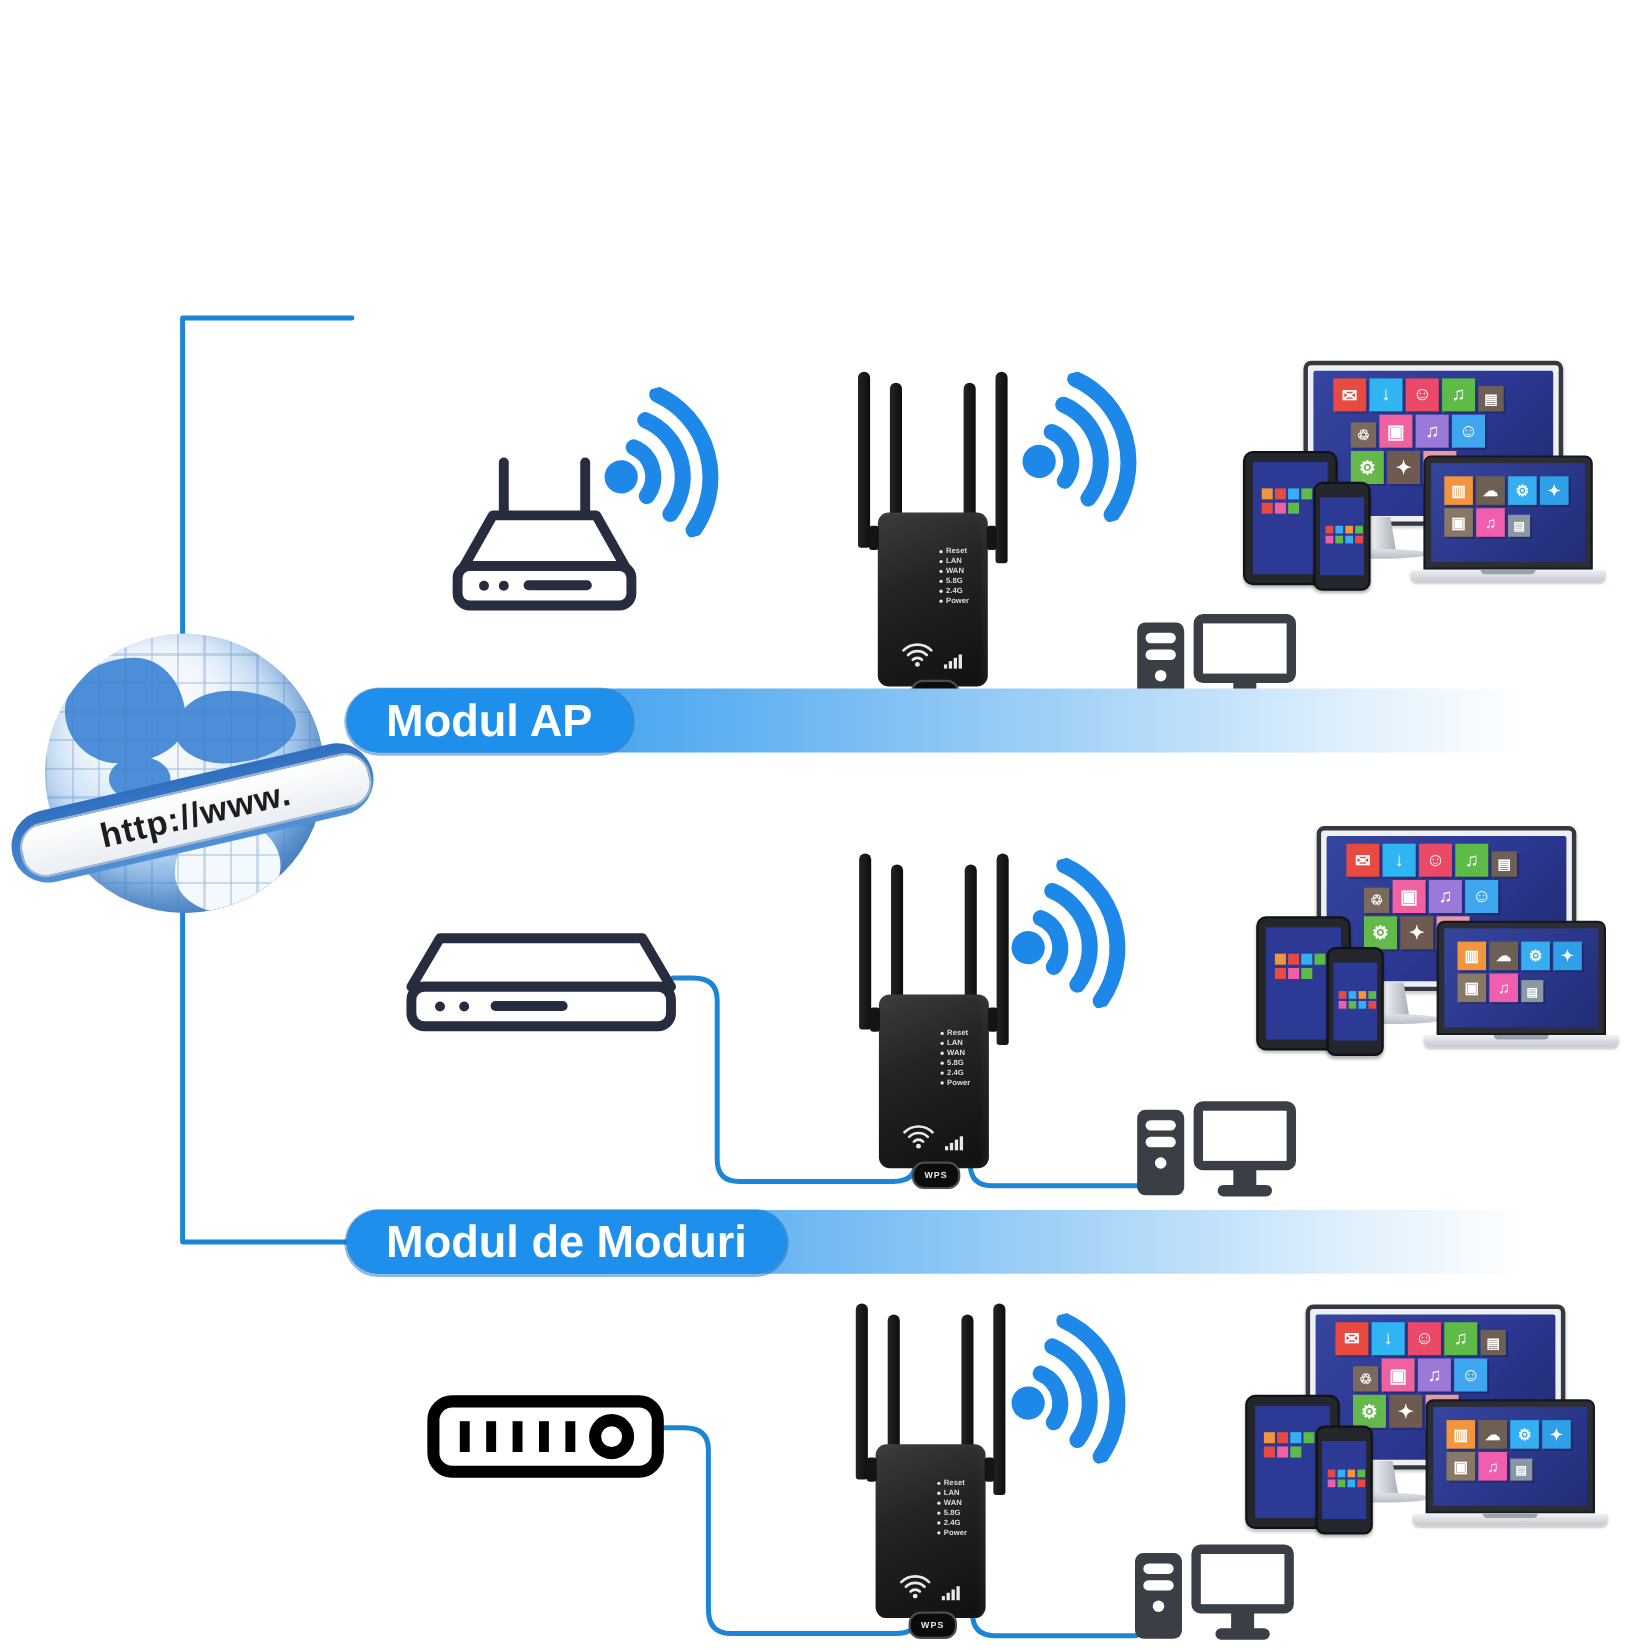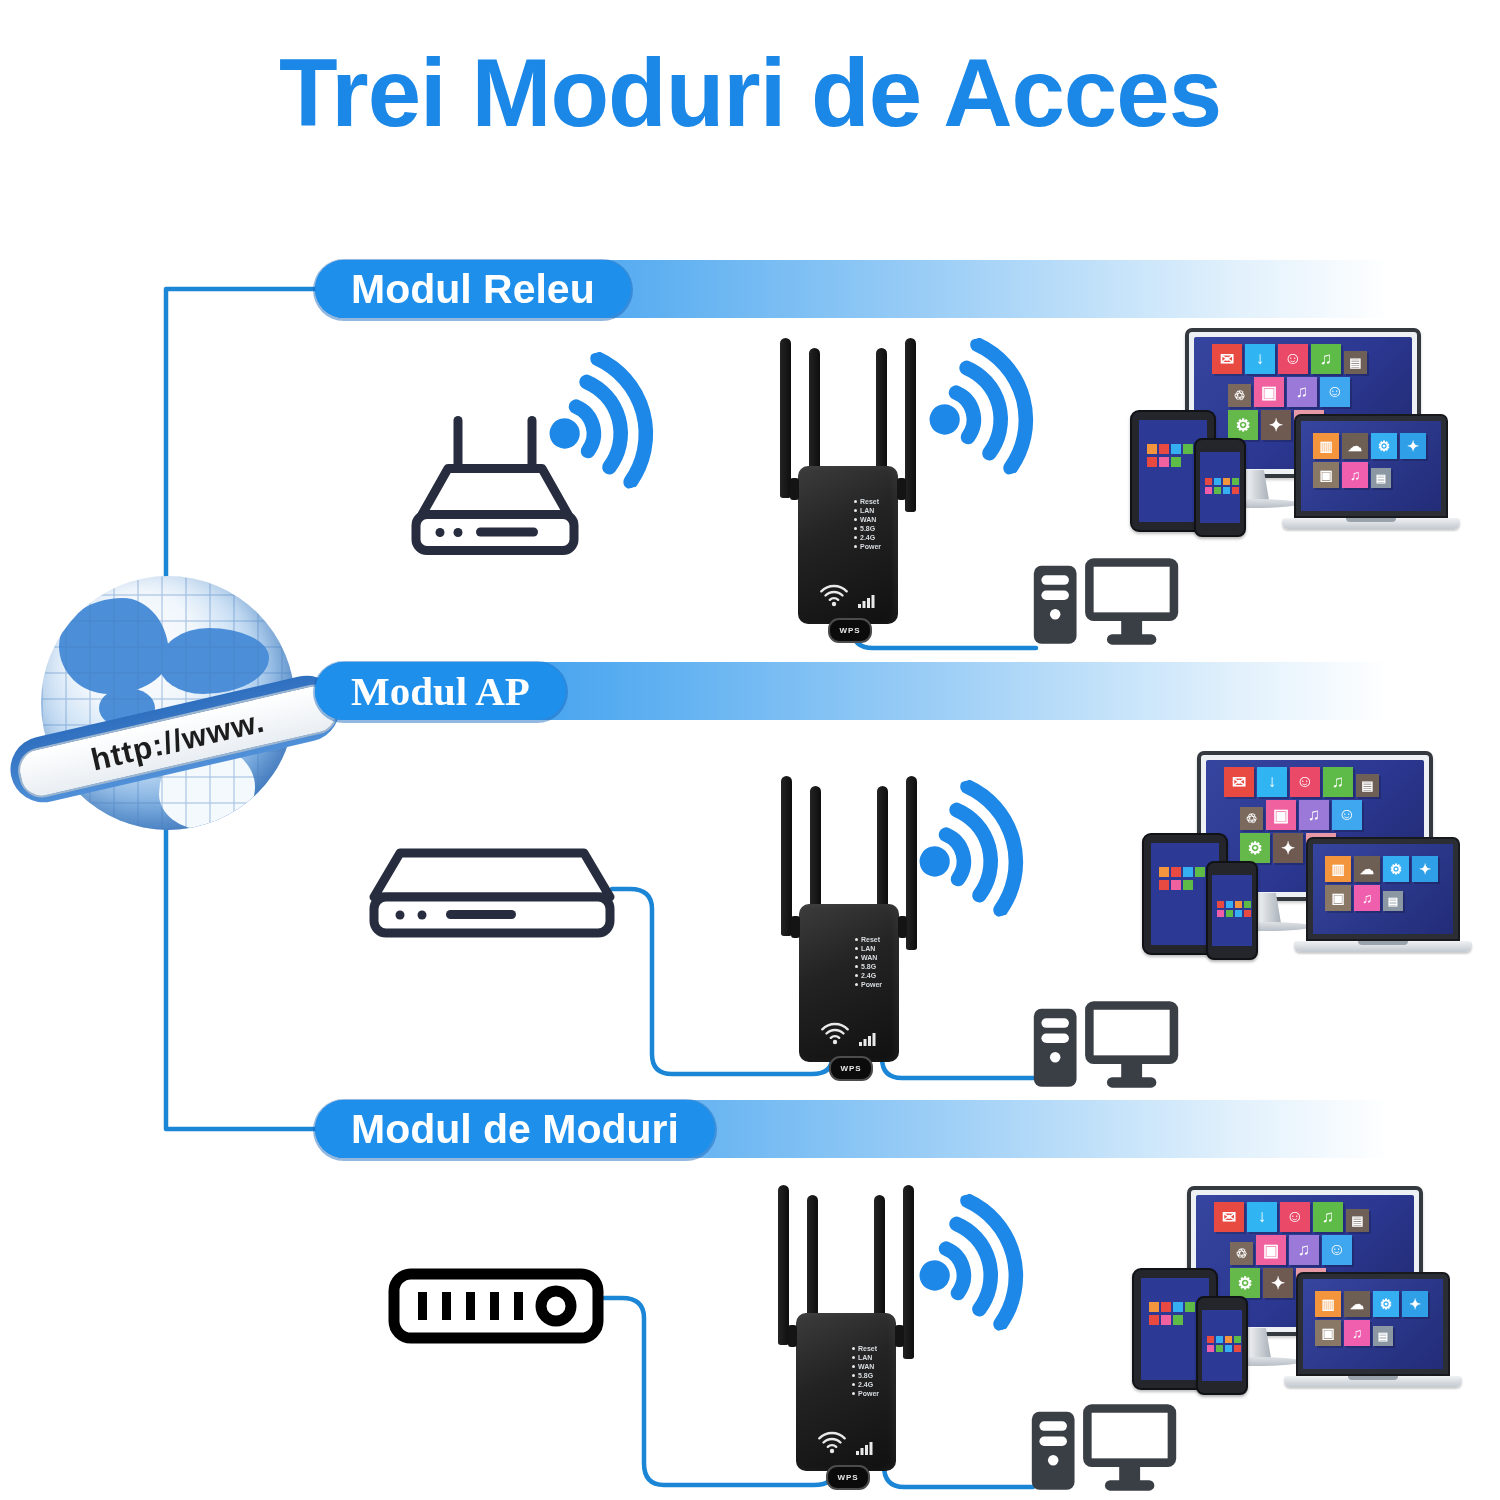--- a/index.html
+++ b/index.html
@@ -13,21 +13,21 @@
   
   svg.cables{position:absolute;left:0;top:0;z-index:1;}
 
   
   .banner{position:absolute;left:315px;width:1075px;height:58px;z-index:3;
           border-radius:29px 0 0 29px;
           background:linear-gradient(90deg,#1f90ec 0%,#5fb0f1 32%,#a6d3f7 62%,#e2f1fc 86%,#ffffff 100%);}
   .banner .pill{position:absolute;left:0;top:0;height:58px;line-height:58px;
           border-radius:29px;background:#1e8feb;box-shadow:0 1px 0 2px rgba(16,98,186,.45);
           padding:0 36px;color:#ffffff;font-size:41px;font-weight:bold;white-space:nowrap;}
-  .banner1{top:260px;} .banner2{top:662px;font-family:Liberation Serif, serif;} .banner3{top:1100px;}
+  .banner1{top:260px;} .banner2{top:626px;} .banner3{top:1100px;}
 
   
   .globe{position:absolute;left:25px;top:570px;width:300px;height:275px;z-index:2;}
   .globe .sphere{position:absolute;left:16px;top:6px;width:254px;height:254px;border-radius:50%;
      background:radial-gradient(circle at 38% 30%, #ffffff 0%, #f0f6fc 26%, #c5ddf4 46%, #74a9e0 70%, #3d7ac6 88%, #2c63ae 100%);
      overflow:hidden;box-shadow:inset -10px -14px 28px rgba(30,80,150,.35);}
   .globe .grid{position:absolute;inset:0;border-radius:50%;opacity:.45;
      background-image:
        repeating-linear-gradient(0deg, rgba(70,125,190,.55) 0 2px, transparent 2px 26px),
        repeating-linear-gradient(90deg, rgba(70,125,190,.55) 0 2px, transparent 2px 24px);}
@@ -137,39 +137,35 @@
       <path d="M320,289 H166 V1129 H320"></path>
       <path d="M296,691 H320"></path>
       <path d="M853,620 V630 Q853,648 873,648 H1036"></path>
       <path d="M612,889 H630 Q652,889 652,909 V1054 Q652,1074 672,1074 H812 Q832,1074 832,1058 V1050"></path>
       <path d="M882,1050 V1058 Q882,1078 902,1078 H1036"></path>
       <path d="M604,1298 H622 Q644,1298 644,1318 V1463 Q644,1485 664,1485 H814 Q834,1485 834,1470 V1460"></path>
       <path d="M884,1460 V1466 Q884,1487 904,1487 H1033"></path>
     </g>
   </svg>
 
-  <h1 class="title">Trei Moduri de Acces</h1>
 
   <div class="globe">
     <div class="sphere">
       <div class="land l1"></div>
       <div class="land l2"></div>
       <div class="land l3"></div>
       <div class="land white l4"></div>
       <div class="grid"></div>
     </div>
     <div class="ringback"></div>
     <div class="ring">
       <span>http://www.</span>
     </div>
   </div>
 
-  <div class="banner banner1">
-    <span class="pill">Modul Releu</span>
-  </div>
   <div class="banner banner2">
     <span class="pill">Modul AP</span>
   </div>
   <div class="banner banner3">
     <span class="pill">Modul de Moduri</span>
   </div>
 
   <svg class="outline-icon" style="left:400px;top:410px" width="190" height="165" viewBox="0 0 190 160">
     <g fill="none" stroke="#272d3e" stroke-width="9" stroke-linecap="round" stroke-linejoin="round">
       <line x1="58" y1="8" x2="58" y2="52"></line>

